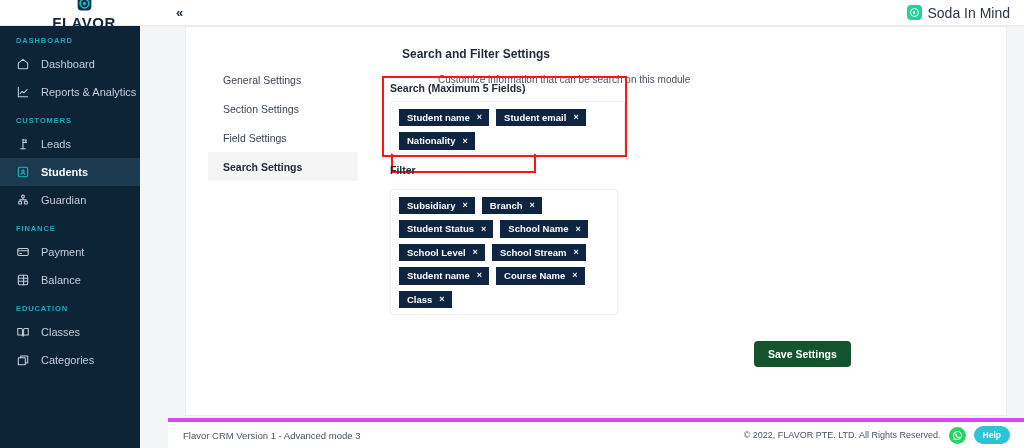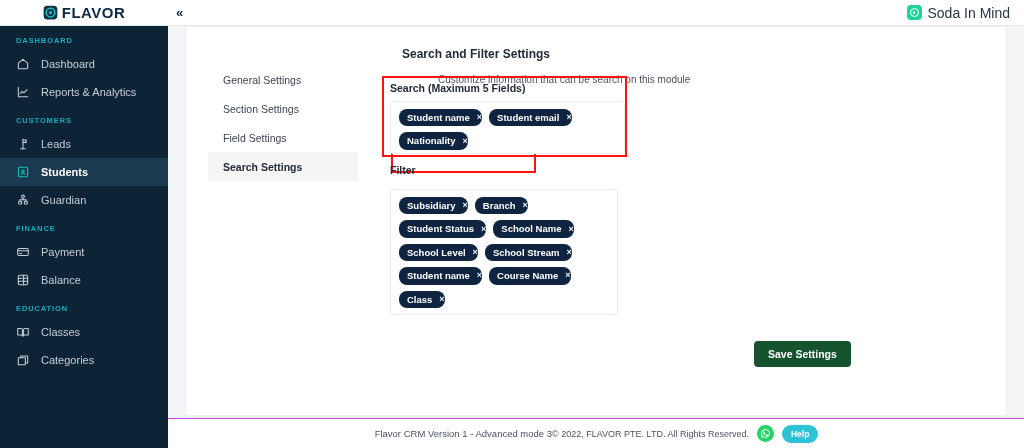--- a/index.html
+++ b/index.html
@@ -11,21 +11,21 @@
   #app { position: relative; width: 1024px; height: 448px; background: #f4f5f7; }
 
   
   .topbar {
     position: absolute; left: 0; top: 0; width: 1024px; height: 26px;
     background: #ffffff; border-bottom: 1px solid #e6e8ec;
     display: flex; align-items: center;
   }
   .brand {
     width: 168px; height: 26px; display: flex; align-items: center;
-    justify-content: center; gap: 4px;
+    justify-content: center; gap: 4px; flex-direction: column;
   }
   .brand-mark { width: 15px; height: 15px; flex: 0 0 auto; }
   .brand-text {
     font-size: 15px; font-weight: 700; letter-spacing: .5px; line-height: 1;
   }
   .brand-text .c2 { color: #0f2742; }
   .collapse-btn {
     margin-left: 4px; color: #0f2742; font-size: 13px; line-height: 1;
     cursor: pointer; padding: 2px 4px; font-weight: 700;
   }
@@ -39,21 +39,21 @@
   }
   .user-avatar .ring {
     width: 9px; height: 9px; border-radius: 50%; border: 1.6px solid #ffffff;
     display: flex; align-items: center; justify-content: center;
   }
   .user-avatar .dot { width: 2.5px; height: 2.5px; border-radius: 50%; background: #ffffff; }
   .user-name { font-size: 14px; color: #2b3445; }
 
   
   .sidebar {
-    position: absolute; left: 0; top: 26px; width: 168px; height: 422px;
+    position: absolute; left: 0; top: 26px; width: 140px; height: 422px;
     background: #0d2336; overflow: hidden;
   }
   .side-section {
     color: #17a9bd; font-size: 7.5px; font-weight: 700; letter-spacing: .9px;
     padding: 10px 0 5px 16px; text-transform: uppercase;
   }
   .side-item {
     display: flex; align-items: center; gap: 11px; height: 28px;
     padding-left: 16px; cursor: pointer; color: #c6cedb; font-size: 11px;
   }
@@ -92,22 +92,22 @@
   .group-label {
     font-size: 10.5px; font-weight: 700; color: #222b3a;
   }
   .tagbox {
     border: 1px solid #eceef1; border-radius: 3px; background: #ffffff;
     padding: 7px 8px 6px 8px; display: flex; flex-wrap: wrap; gap: 6px 7px;
     align-content: flex-start;
   }
   .tag {
     display: inline-flex; align-items: center; gap: 7px;
-    background: #0e2440; color: #ffffff; border-radius: 8px;
-    padding: 3px 0 3px 8px; font-size: 9.5px; font-weight: 700;
+    background: #0e2440; color: #ffffff; border-radius: 0;
+    padding: 3px 7px 3px 8px; font-size: 9.5px; font-weight: 700;
     line-height: 1.2; white-space: nowrap; cursor: default;
   }
   .tag .x { font-size: 9px; cursor: pointer; opacity: .95; }
 
   .search-block { position: absolute; left: 204px; top: 55px; width: 245px; }
   .search-inner-box { margin-top: 7px; width: 235px; height: 53px; }
   .redbox-search {
     position: absolute; left: 196px; top: 49px; width: 245px; height: 81px;
     border: 2px solid #ff1414; pointer-events: none;
   }
@@ -117,22 +117,22 @@
   .save-btn {
     position: absolute; left: 568px; top: 314px;
     background: #14532d; color: #ffffff; border: none; border-radius: 4px;
     font-family: "Liberation Sans", sans-serif;
     font-size: 10.5px; font-weight: 700; padding: 7px 14px; cursor: pointer;
   }
 
   
   .footer {
     position: absolute; left: 168px; top: 418px; width: 856px; height: 30px;
-    background: #ffffff; border-top: 1px solid #d946ef;
-    display: flex; align-items: center; justify-content: center;
+    background: #ffffff; border-top: 4px solid #d946ef;
+    display: flex; align-items: center; justify-content: space-between;
     padding: 0 14px 0 15px;
   }
   .footer-left { font-size: 9.5px; color: #4a5263; }
   .footer-right { display: flex; align-items: center; gap: 8px; }
   .copyright { font-size: 9px; color: #4a5263; }
   .wa-btn {
     width: 17px; height: 17px; border-radius: 50%; background: #25d366;
     display: flex; align-items: center; justify-content: center; cursor: pointer;
   }
   .help-btn {

